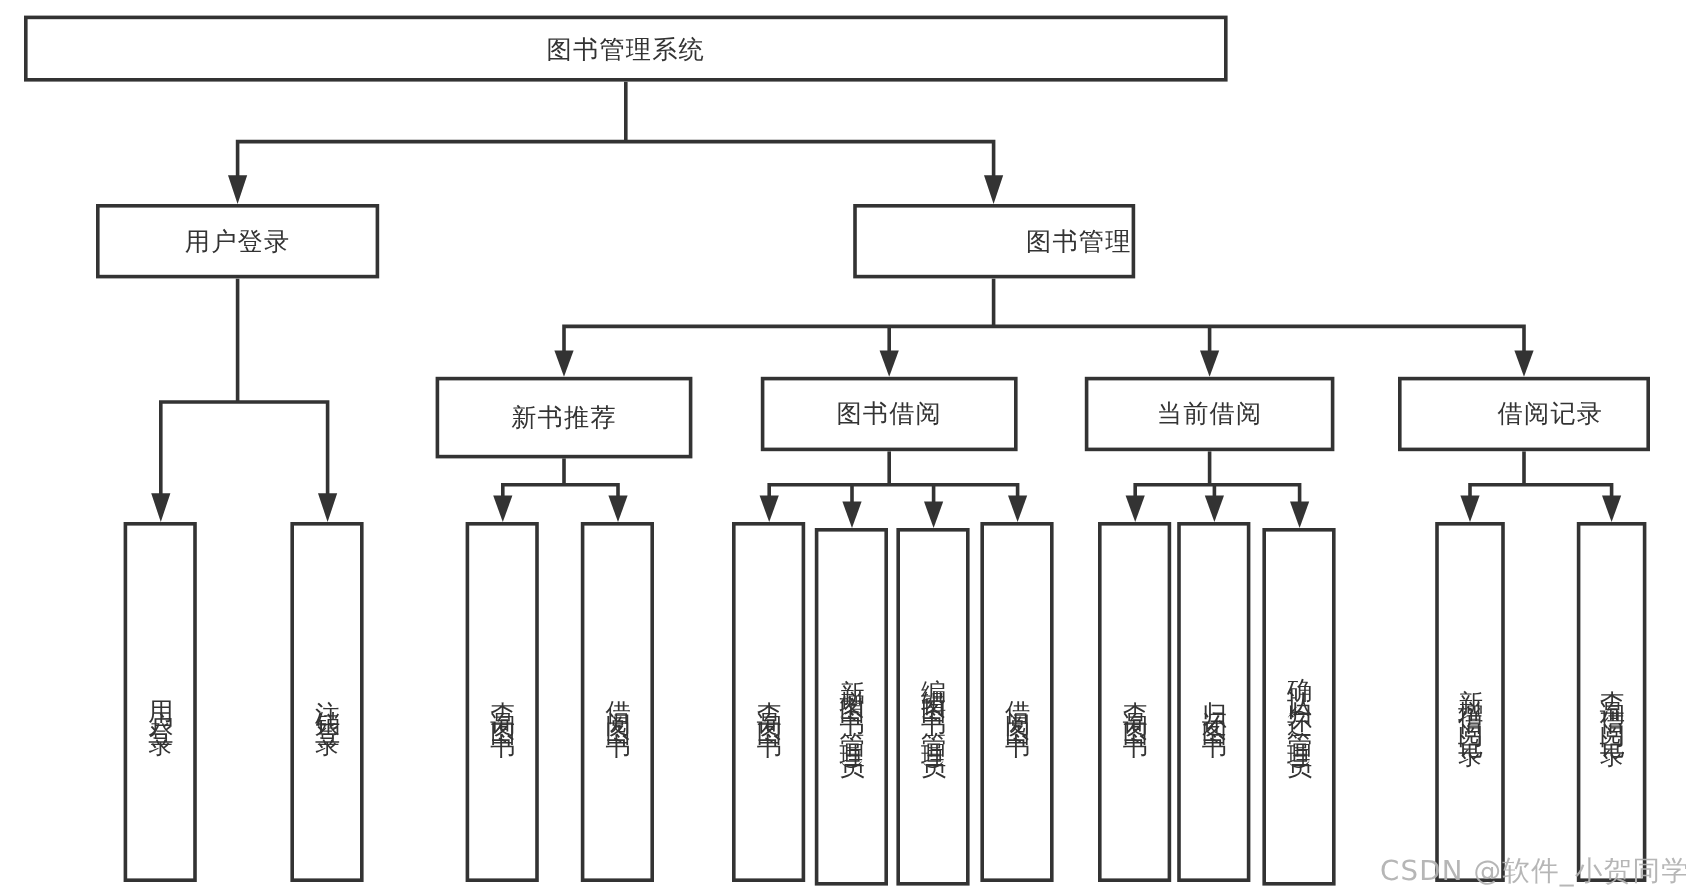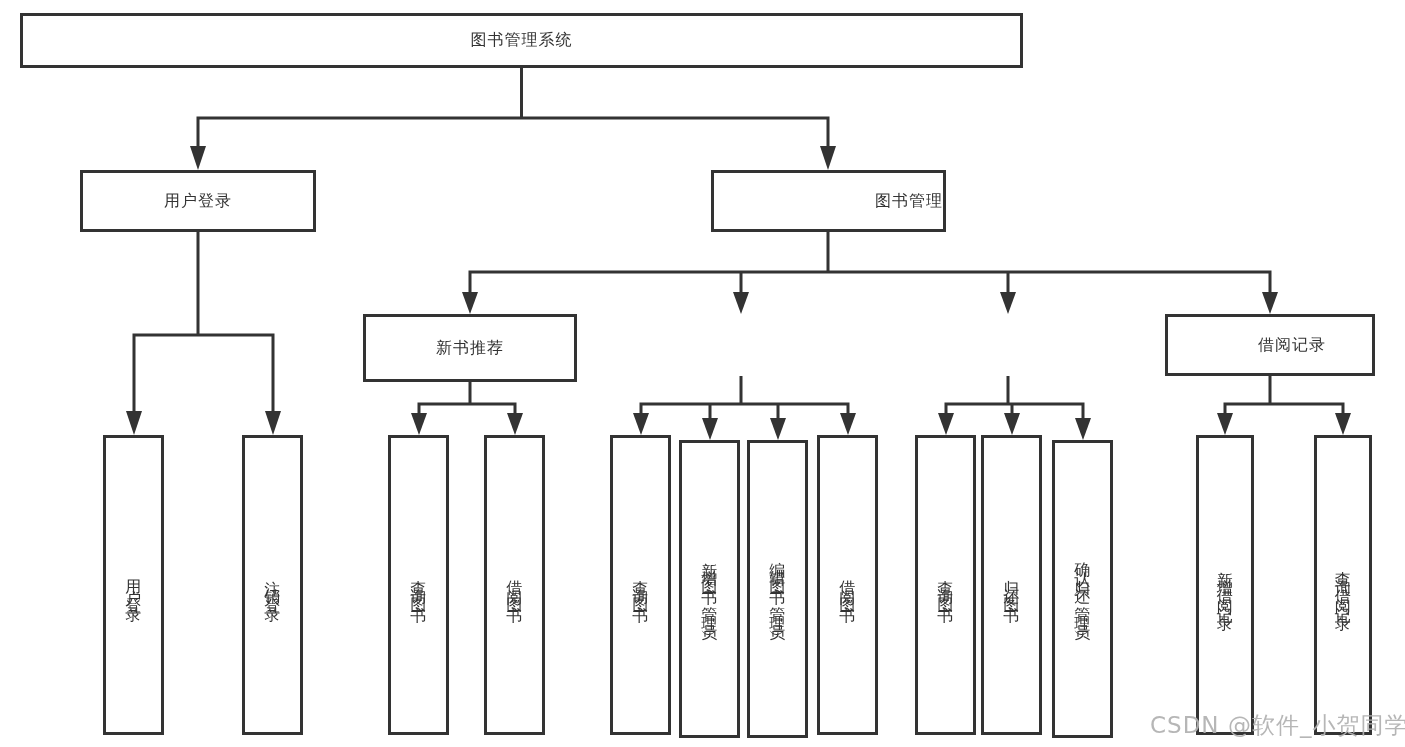--- a/index.html
+++ b/index.html
@@ -25,21 +25,21 @@
   }
   .box {
     position: absolute;
     box-sizing: border-box;
     border: 3px solid #333333;
     background: #ffffff;
     display: flex;
     align-items: center;
     justify-content: center;
     color: #333333;
-    font-size: 16px;
+    font-size: 21px;
     letter-spacing: 1px;
     text-align: center;
   }
   .leaf span {
     writing-mode: vertical-rl;
     text-orientation: mixed;
     line-height: 1.1;
     letter-spacing: 9px;
     white-space: nowrap;
   }
@@ -106,20 +106,26 @@
   <div class="box" style="left:80px; top:170px; width:236px; height:62px;">
     <span>用户登录</span>
   </div>
   <div class="box" style="left:711px; top:170px; width:235px; height:62px;justify-content:flex-end;">
     <span>图书管理</span>
   </div>
 
   <div class="box" style="left:363px; top:314px; width:214px; height:68px;">
     <span>新书推荐</span>
   </div>
+  <div class="box" style="left:634px; top:314px; width:214px; height:62px;">
+    <span>图书借阅</span>
+  </div>
+  <div class="box" style="left:904px; top:314px; width:208px; height:62px;">
+    <span>当前借阅</span>
+  </div>
   <div class="box" style="left:1165px; top:314px; width:210px; height:62px;padding-left:44px;">
     <span>借阅记录</span>
   </div>
 
   <div class="box leaf" style="left:103px; top:435px; width:61px; height:300px;">
     <span>用户登录</span>
   </div>
   <div class="box leaf" style="left:242px; top:435px; width:61px; height:300px;">
     <span>注销登录</span>
   </div>

